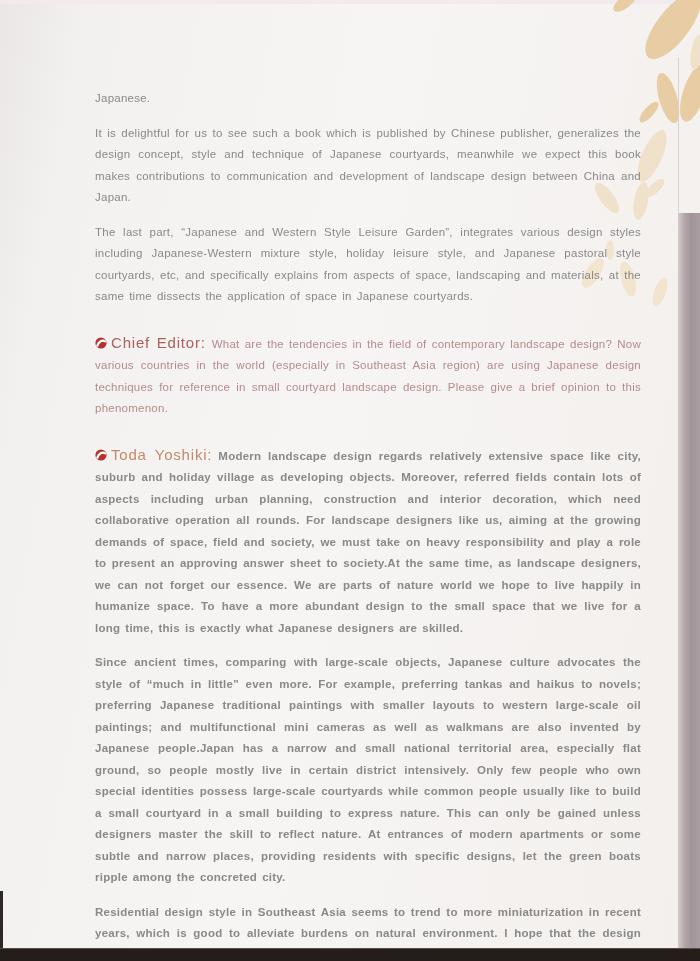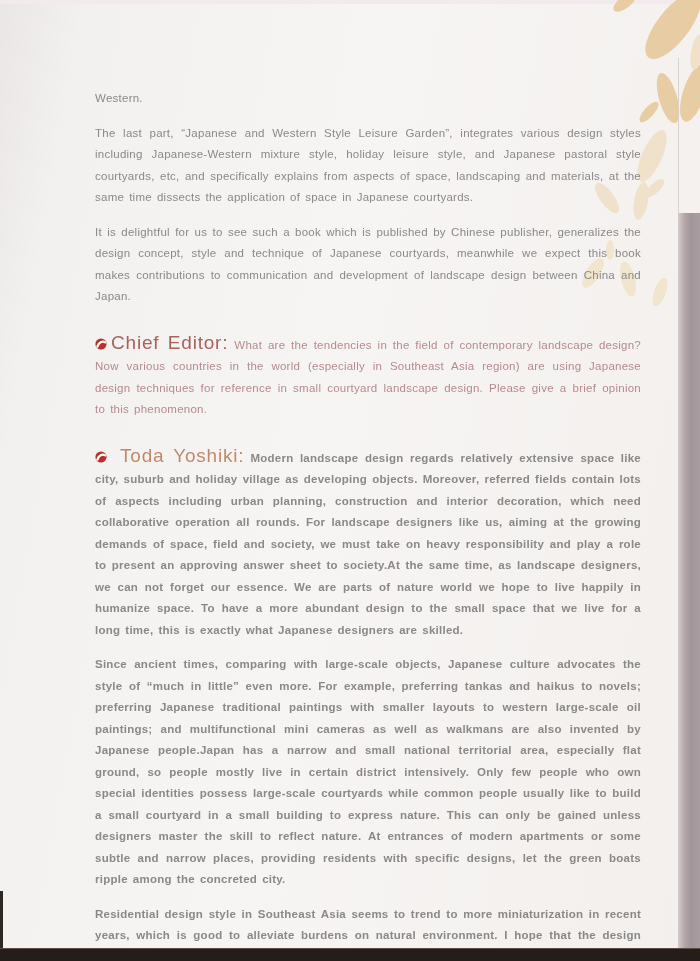--- a/index.html
+++ b/index.html
@@ -41,28 +41,28 @@
     word-spacing: 1.6px;
     text-align: justify;
   }
   .para { margin: 0 0 13px 0; }
   .qa-block { margin-top: 24px; }
   .speaker-icon {
     display: inline-block; width: 12px; height: 12px;
     vertical-align: -1px; margin-right: 4px;
   }
   .speaker-label {
-    font-size: 19px;
+    font-size: 15px;
     letter-spacing: 0.8px;
     margin-right: 6px;
     font-weight: 400;
   }
   .q .speaker-label { color: #a9625b; }
   .q .q-text { color: #b58a8d; }
-  .a .speaker-label { color: #c08a6a; margin-left: 9px; }
+  .a .speaker-label { color: #c08a6a; }
   .a .a-text { color: #898989; font-weight: bold; }
 </style>
 </head>
 <body>
 
 <div class="page">
 
   <div class="top-edge"></div>
 
   <svg class="leaves-svg" viewBox="0 0 170 310" aria-hidden="true">
@@ -83,23 +83,23 @@
     <g fill="#f2e5ce">
       <ellipse cx="80" cy="250" rx="4" ry="10" transform="rotate(0 80 250)"></ellipse>
       <ellipse cx="63" cy="273" rx="7" ry="17" transform="rotate(32 63 273)"></ellipse>
       <ellipse cx="98" cy="279" rx="7" ry="18" transform="rotate(-14 98 279)"></ellipse>
       <ellipse cx="130" cy="292" rx="6" ry="15" transform="rotate(20 130 292)"></ellipse>
     </g>
   </svg>
 
   <div class="text-column">
 
-    <p class="para">Western.</p>
+    <p class="para">Japanese.</p>
+    <p class="para">It is delightful for us to see such a book which is published by Chinese publisher, generalizes the design concept, style and technique of Japanese courtyards, meanwhile we expect this book makes contributions to communication and development of landscape design between China and Japan.</p>
     <p class="para">The last part, “Japanese and Western Style Leisure Garden”, integrates various design styles including Japanese-Western mixture style, holiday leisure style, and Japanese pastoral style courtyards, etc, and specifically explains from aspects of space, landscaping and materials, at the same time dissects the application of space in Japanese courtyards.</p>
-    <p class="para">It is delightful for us to see such a book which is published by Chinese publisher, generalizes the design concept, style and technique of Japanese courtyards, meanwhile we expect this book makes contributions to communication and development of landscape design between China and Japan.</p>
 
     <div class="qa-block q">
       <p class="para">
         <span class="speaker-icon">
           <svg width="12" height="12" viewBox="0 0 12 12">
             <circle cx="6" cy="6" r="5.6" fill="#b6332d"></circle>
             <path d="M2.4 8.6 C 3.6 4.6, 7.2 2.6, 10.2 4.4" stroke="#ffffff" stroke-width="2.2" fill="none" stroke-linecap="round"></path>
           </svg>
         </span><span class="speaker-label">Chief Editor:</span><span class="q-text">What are the tendencies in the field of contemporary landscape design? Now various countries in the world (especially in Southeast Asia region) are using Japanese design techniques for reference in small courtyard landscape design. Please give a brief opinion to this phenomenon.</span>
       </p>

